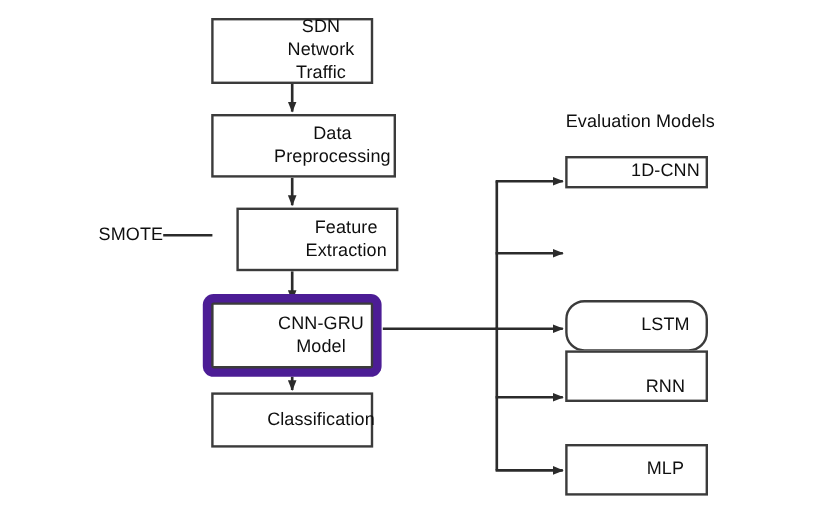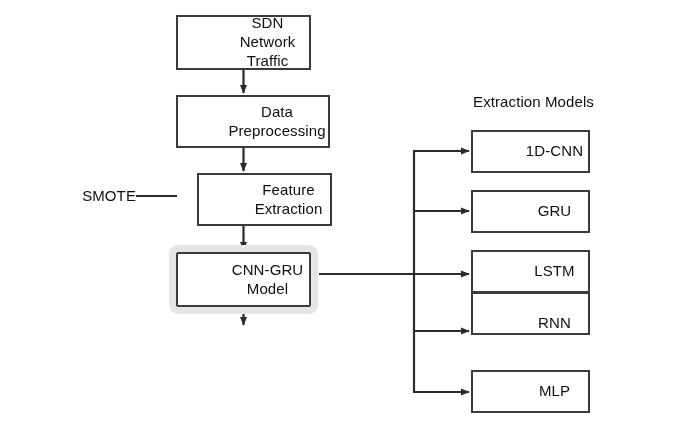--- a/index.html
+++ b/index.html
@@ -41,21 +41,21 @@
     letter-spacing: 0.1px;
     padding-left: 48px;
   }
   .node-box .node-label {
     display: block;
     white-space: pre-line;
   }
   .highlight-wrap {
     position: absolute;
     box-sizing: border-box;
-    background: #e5e5e5;
+    background: #4c1d95;
     border-radius: 9px;
     padding: 7px;
   }
   .highlight-wrap > .node-box {
     position: static;
     width: 100%;
     height: 100%;
     border-radius: 2px;
   }
   .free-label {
@@ -115,35 +115,35 @@
 Extraction</span>
   </div>
 
   <div class="highlight-wrap" style="left:169px; top:245px; width:149px; height:69px;">
     <div class="node-box">
       <span class="node-label">CNN-GRU
 Model</span>
     </div>
   </div>
 
+  <div class="node-box" style="left:176px; top:327px; width:135px; height:46px;">
+    <span class="node-label">Classification</span>
+  </div>
 
   <div class="free-label" style="left:60px; top:186px; width:76px;text-align:right;">SMOTE</div>
 
 
-  <div class="free-label" style="left:466px; top:92px; width:135px;">Extraction Models</div>
+  <div class="free-label" style="left:466px; top:92px; width:135px;">Evaluation Models</div>
 
-  <div class="node-box" style="left:471px; top:130px; width:119px; height:43px;">
+  <div class="node-box" style="left:471px; top:130px; width:119px; height:27px;">
     <span class="node-label">1D-CNN</span>
   </div>
 
-  <div class="node-box" style="left:471px; top:190px; width:119px; height:43px;">
-    <span class="node-label">GRU</span>
-  </div>
 
-  <div class="node-box" style="left:471px; top:250px; width:119px; height:43px;">
+  <div class="node-box" style="left:471px; top:250px; width:119px; height:43px;border-radius:16px;">
     <span class="node-label">LSTM</span>
   </div>
 
   <div class="node-box" style="left:471px; top:292px; width:119px; height:43px;align-items:flex-end;">
     <span class="node-label">RNN</span>
   </div>
 
   <div class="node-box" style="left:471px; top:370px; width:119px; height:43px;">
     <span class="node-label">MLP</span>
   </div>

